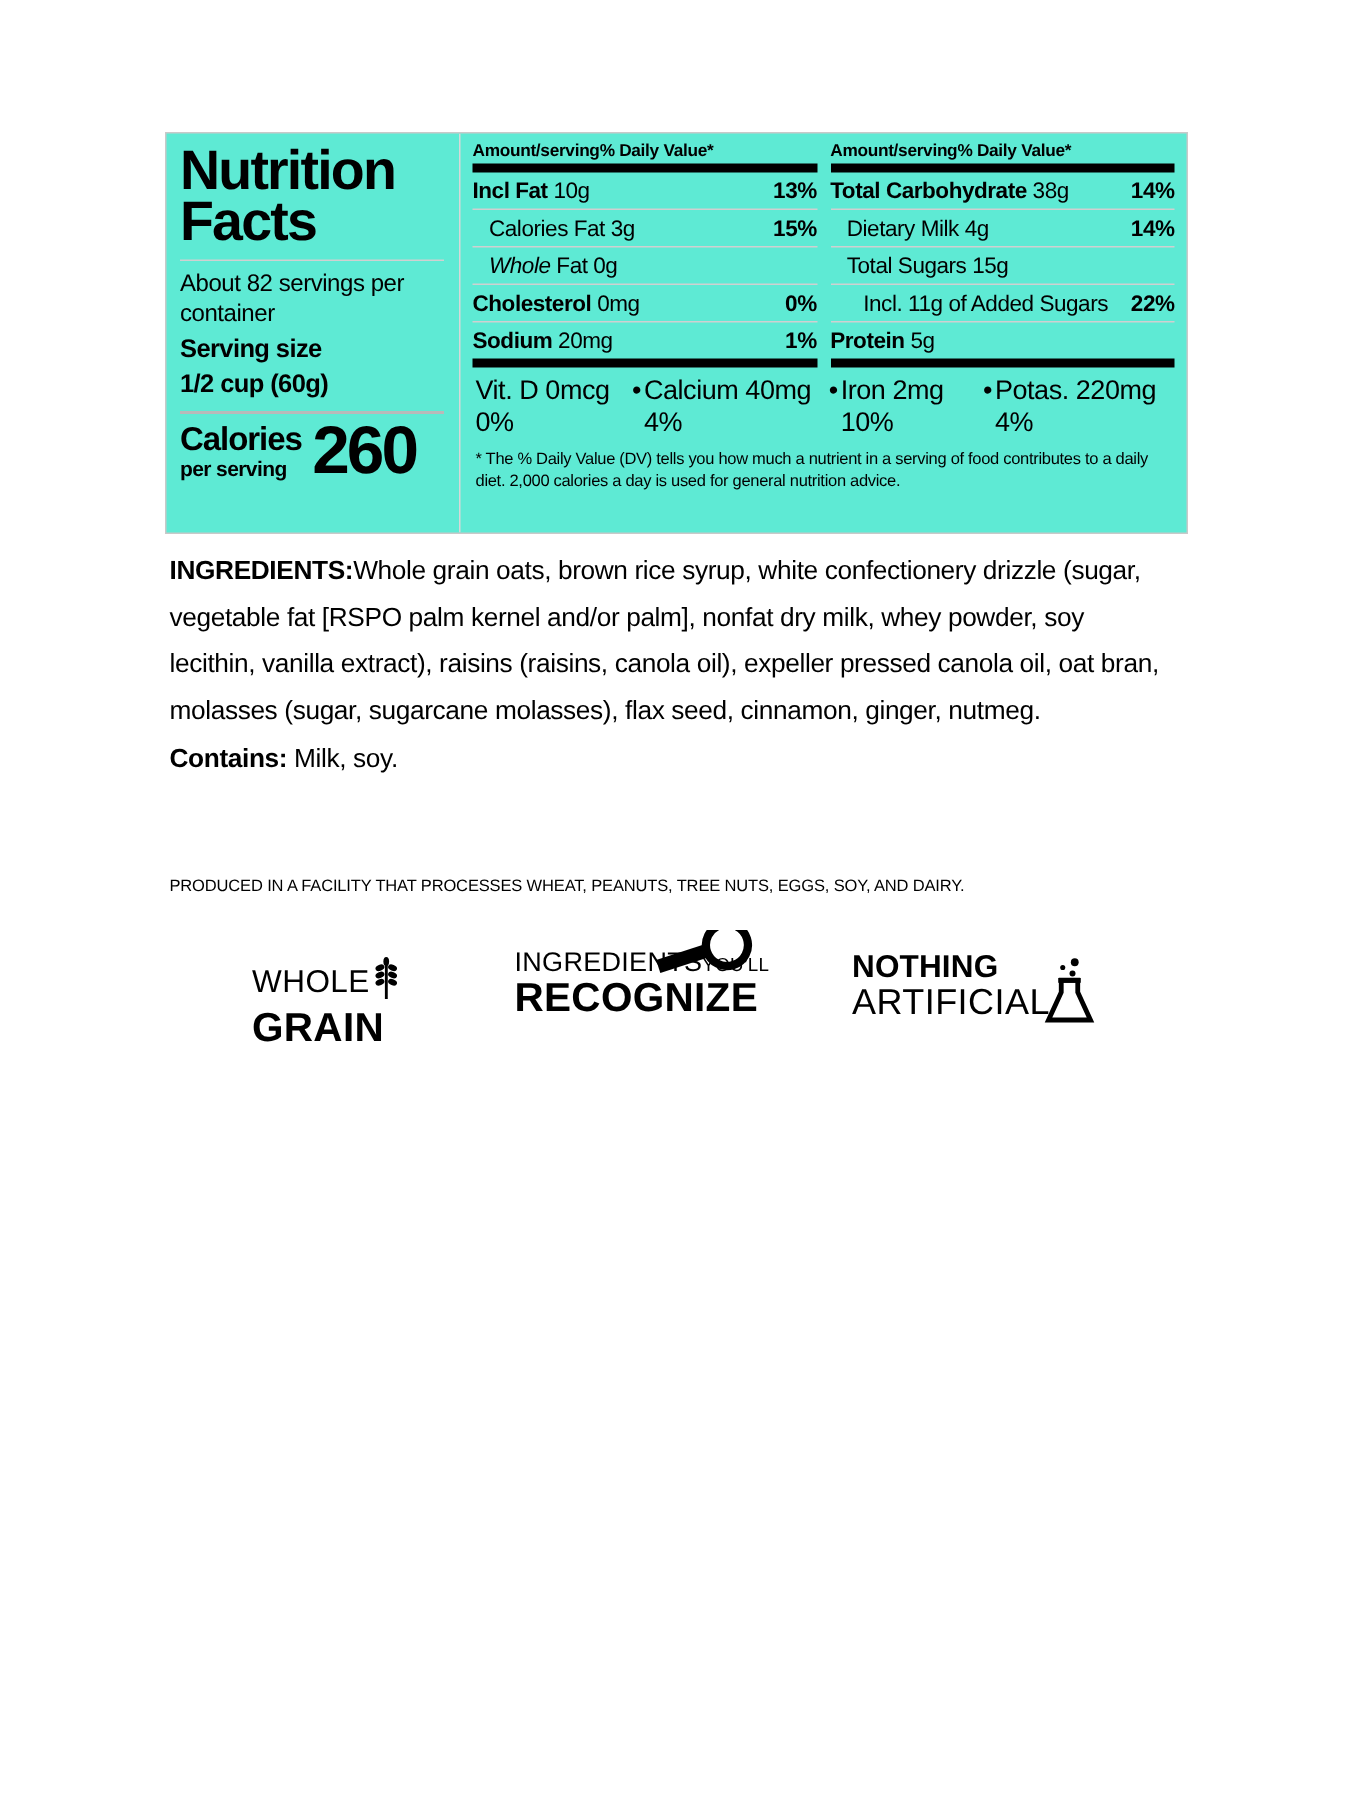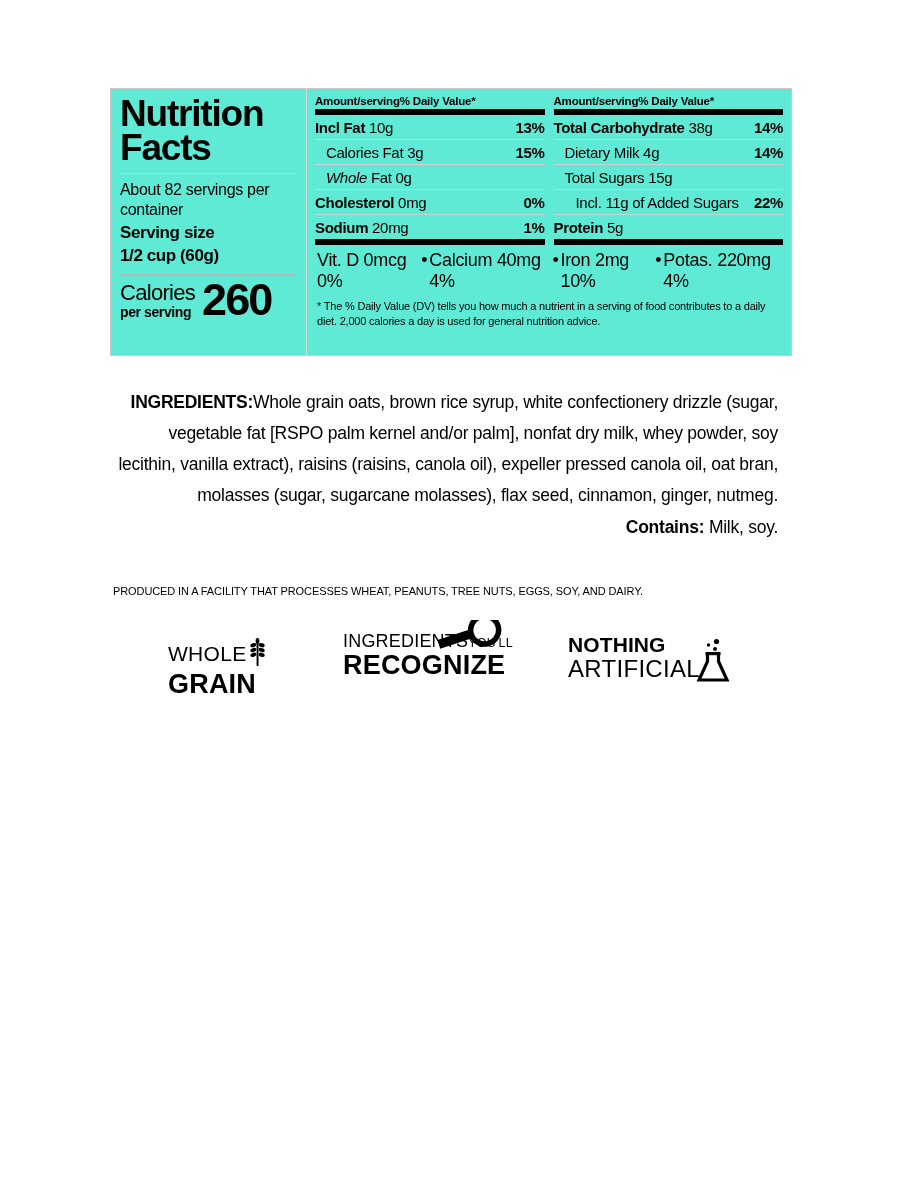--- a/index.html
+++ b/index.html
@@ -56,21 +56,21 @@
     margin-top:1px;
   }
 
   .nf-cal-row {
     display:flex;
     align-items:flex-end;
     margin-top:1px;
   }
   .nf-cal-labels { line-height:1; }
   .nf-cal-word {
-    font-size:22px; font-weight:normal;
+    font-size:22px; font-weight:bold;
     letter-spacing:-0.7px; display:block;
   }
   .nf-cal-sub {
     font-size:14px; font-weight:bold;
     letter-spacing:-0.4px; display:block;
     margin-top:1px;
   }
   .nf-cal-value {
     font-size:45px; font-weight:bold;
     letter-spacing:-2px;
@@ -122,26 +122,25 @@
   .nf-foot {
     font-size:11px;
     line-height:1.32;
     letter-spacing:-0.2px;
     padding:7px 2px 0 2px;
   }
 
   
   .ingredients {
     position:absolute;
-    left:113px; top:387px;
+    left:113px; top:365px;
     width:665px;
     font-size:17.5px;
     line-height:1.78;
     letter-spacing:-0.25px;
-    text-align:right;
   }
   .ing-lead { font-weight:bold; }
   .contains { margin-top:0px; font-size:17.5px; }
   .contains .lead { font-weight:bold; }
 
   .facility {
     position:absolute;
     left:113px; top:585px;
     width:700px;
     font-size:11px;

